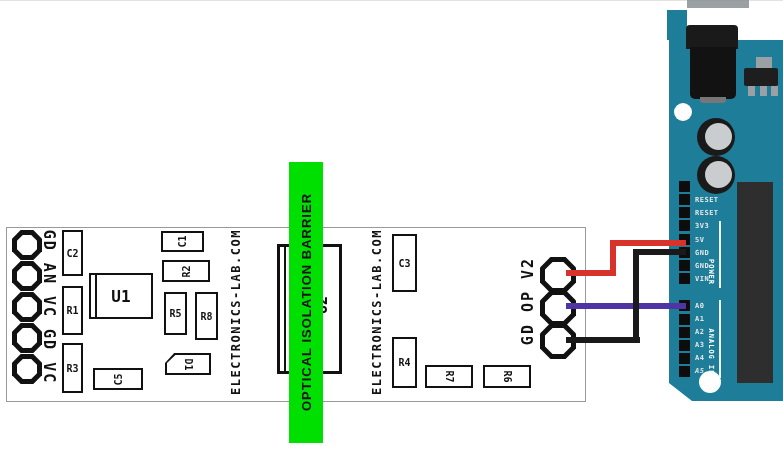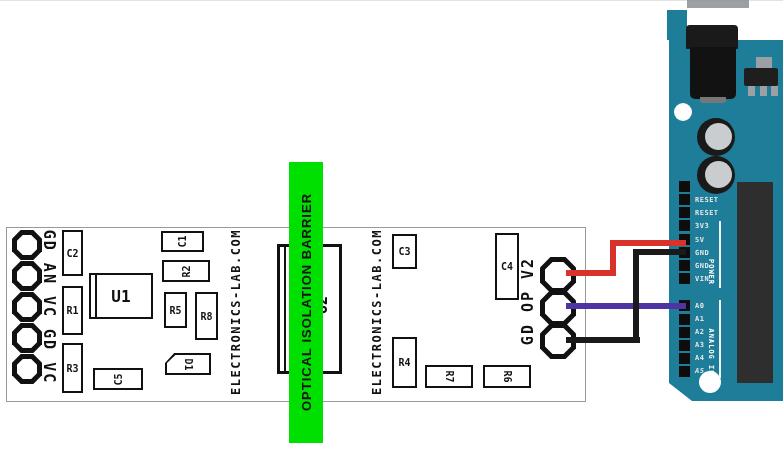--- a/index.html
+++ b/index.html
@@ -74,21 +74,21 @@
     </div>
   <div class="comp" style="left:93px;top:368px;width:50px;height:22px;">
     <span class="lbl rotm90">C5</span>
     </div>
   <div class="comp" style="left:161px;top:231px;width:43px;height:21px;">
     <span class="lbl rotm90">C1</span>
     </div>
   <div class="comp" style="left:162px;top:260px;width:48px;height:22px;">
     <span class="lbl rotm90">R2</span>
     </div>
-  <div class="comp" style="left:164px;top:292px;width:23px;height:36px;">
+  <div class="comp" style="left:164px;top:292px;width:23px;height:43px;">
     <span class="lbl">R5</span>
     </div>
   <div class="comp" style="left:195px;top:292px;width:23px;height:48px;">
     <span class="lbl">R8</span>
     </div>
 
   <div class="abs notch" style="left:165px;top:353px;width:46px;height:22px;background:#111;">
     <div class="notch" style="position:absolute;left:2px;top:2px;width:42px;height:18px;background:#fff;
                 display:flex;align-items:center;justify-content:center;font-weight:bold;font-size:10px;color:#111;">
       <span class="lbl rot90">D1</span>
@@ -101,25 +101,22 @@
     <div class="ic-line" style="left:4px;top:0;bottom:0;width:2px;"></div>
   </div>
   <div class="rlabel rotm90 big-ic" style="left:307px;top:297px;width:30px;height:16px;font-size:15px;">U2</div>
 
   <div class="abs" style="left: 289px; top: 162px; width: 34px; height: 281px; background-color: rgb(0, 224, 0);"></div>
   <div class="rlabel rotm90" style="left:170px;top:294px;width:272px;height:16px;
               font-family:'Liberation Sans',sans-serif;font-size:13px;letter-spacing:1px;">OPTICAL ISOLATION BARRIER</div>
 
   <div class="rlabel rotm90" style="left:292px;top:305px;width:170px;height:14px;font-size:12px;letter-spacing:1.5px;">ELECTRONICS-LAB.COM</div>
 
-  <div class="comp" style="left:392px;top:234px;width:25px;height:35px;">
+  <div class="comp" style="left:392px;top:234px;width:25px;height:58px;">
     <span class="lbl">C3</span>
-    </div>
-  <div class="comp" style="left:495px;top:233px;width:24px;height:67px;">
-    <span class="lbl">C4</span>
     </div>
   <div class="comp" style="left:392px;top:337px;width:25px;height:51px;">
     <span class="lbl">R4</span>
     </div>
   <div class="comp" style="left:425px;top:365px;width:48px;height:23px;">
     <span class="lbl rot90">R7</span>
     </div>
   <div class="comp" style="left:483px;top:365px;width:48px;height:23px;">
     <span class="lbl rot90">R6</span>
     </div>

